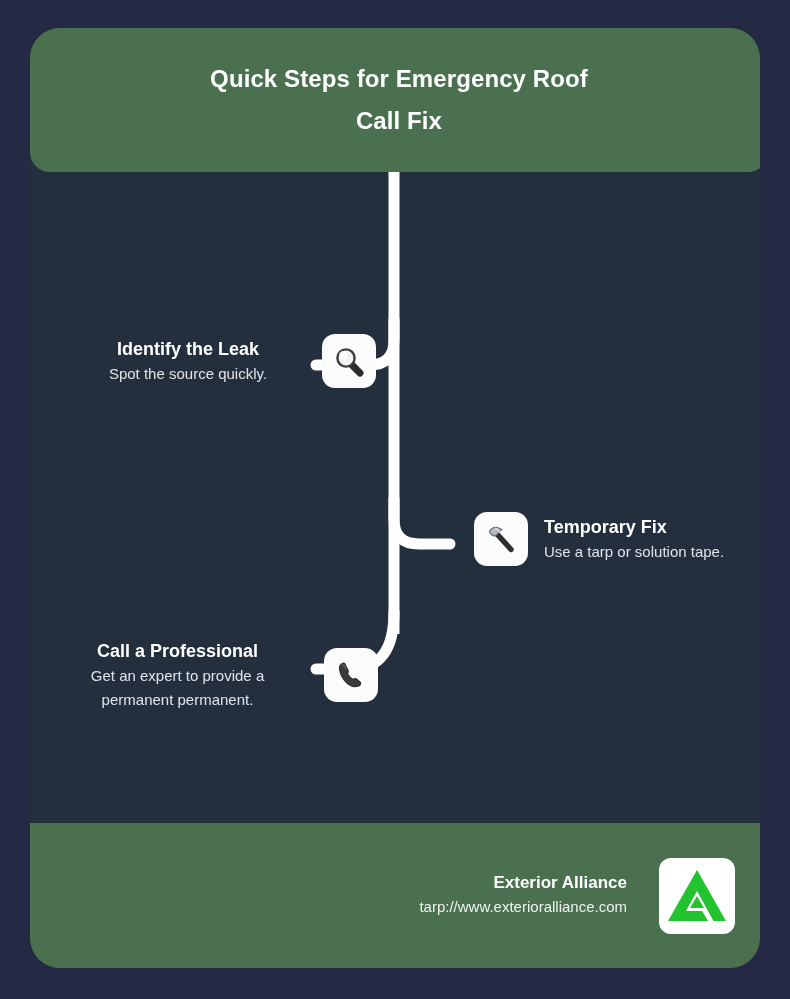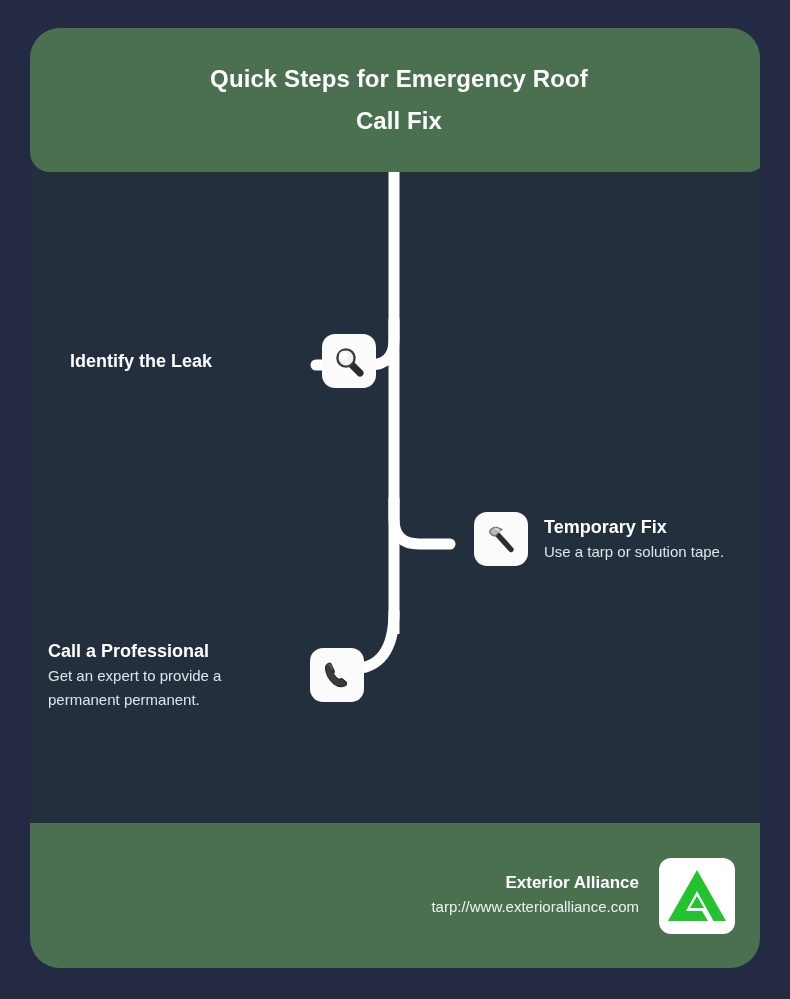--- a/index.html
+++ b/index.html
@@ -65,21 +65,21 @@
     height: 145px;
     background: #4a7050;
     display: flex;
     align-items: center;
     justify-content: flex-end;
     padding-right: 25px;
     box-sizing: border-box;
   }
   .footer-text {
     text-align: right;
-    margin-right: 20px;
+    margin-right: 32px;
     padding-bottom: 2px;
   }
   .footer-brand {
     color: #ffffff;
     font-size: 17px;
     font-weight: bold;
     line-height: 24px;
   }
   .footer-url {
     color: #eef3ee;
@@ -124,21 +124,21 @@
     display: flex;
     align-items: center;
     justify-content: center;
     flex: none;
     font-size: 32px;
     line-height: 1;
   }
   .step-icon svg { display: block; }
 
   .step-text-left {
-    text-align: left;
+    text-align: center;
     padding-right: 16px;
   }
   .step-text-right {
     text-align: left;
     padding-left: 16px;
   }
   .step-title {
     color: #ffffff;
     font-size: 18px;
     font-weight: bold;
@@ -148,21 +148,21 @@
   .step-desc {
     color: #dfe4ea;
     font-size: 15px;
     line-height: 24px;
   }
 
   
   #step-1 { left: 40px;  top: 306px; width: 306px; justify-content: flex-end; }
   #step-1 .step-text-left { width: 250px; }
   #step-2 { left: 444px; top: 484px; justify-content: flex-end; }
-  #step-3 { left: 18px;  top: 610px; width: 316px; justify-content: flex-end; gap: 15px; }
+  #step-3 { left: 32px;  top: 610px; width: 316px; justify-content: flex-end; gap: 15px; }
   #step-3 .step-text-left { width: 256px; }
 </style>
 </head>
 <body>
 
 <div id="infographic">
   <div class="card">
 
     <div class="header-band">
       <div class="header-title">
@@ -178,20 +178,21 @@
       <path d="M 364 148 L 364 168 Q 364 193 339 193 L 286 193" stroke="#ffffff" stroke-width="11" fill="none" stroke-linecap="round"></path>
 
       <path d="M 364 327 L 364 347 Q 364 372 389 372 L 420 372" stroke="#ffffff" stroke-width="11" fill="none" stroke-linecap="round"></path>
 
       <path d="M 364 440 Q 364 497 321 497 L 286 497" stroke="#ffffff" stroke-width="11" fill="none" stroke-linecap="round"></path>
     </svg>
 
     <div class="step step-left" id="step-1">
       <div class="step-text-left">
         <div class="step-title">Identify the Leak</div>
+        <div class="step-desc">Spot the source quickly.</div>
       </div>
       <div class="step-icon">
         <svg width="34" height="34" viewBox="0 0 34 34">
           <line x1="18.5" y1="19.5" x2="28" y2="29" stroke="#2b2b2b" stroke-width="7" stroke-linecap="round"></line>
           <circle cx="14" cy="14" r="8.6" fill="#f2f2f2" stroke="#3d3d3d" stroke-width="2.4"></circle>
           <circle cx="11.4" cy="11.4" r="4.4" fill="#ffffff" opacity="0.85"></circle>
         </svg>
       </div>
     </div>
 

